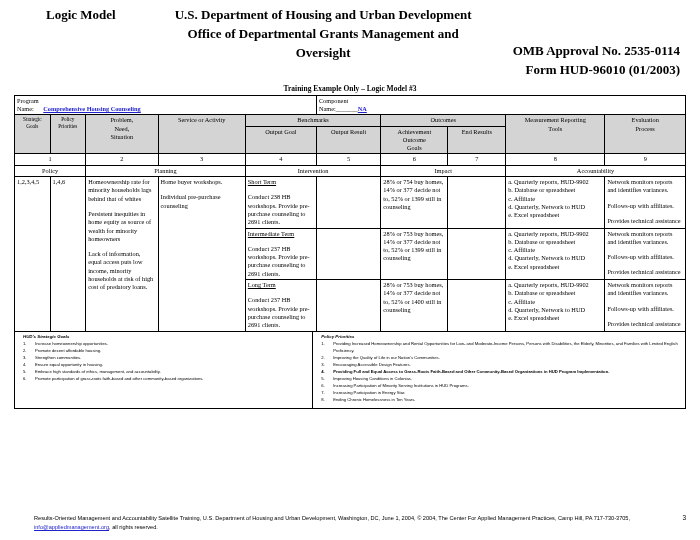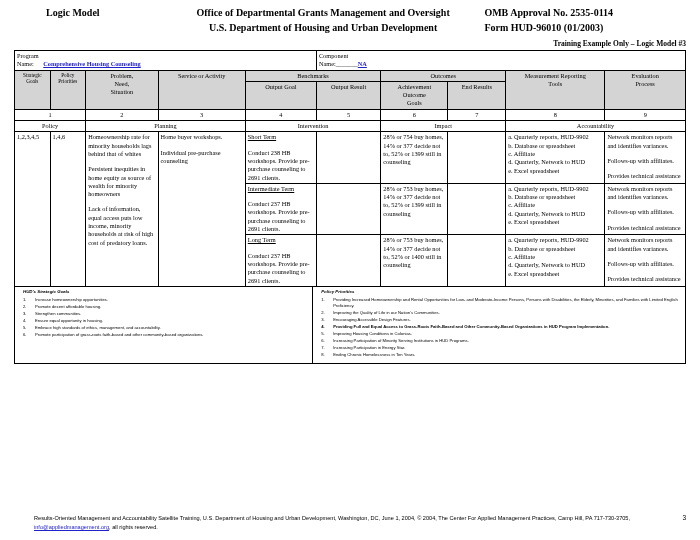--- a/index.html
+++ b/index.html
@@ -12,30 +12,30 @@
   }
   .page {
     width: 700px; height: 540px;
     position: relative;
     padding: 6px 14px 0 14px;
   }
   
   .topbar {
     display: flex;
     align-items: flex-start;
-    font-size: 10px;
+    font-size: 13px;
     font-weight: bold;
     line-height: 1.45;
     margin-bottom: 2px;
   }
   .topbar .left  { width: 22%; padding-left: 32px; }
   .topbar .mid   { width: 48%; text-align: center; }
-  .topbar .right { width: 30%; text-align: left; padding-right: 6px;}
+  .topbar .right { width: 30%; text-align: right; padding-right: 6px; margin-top: 36px;}
   .training-line {
-    text-align: right;
+    text-align: center;
     font-size: 7.5px;
     font-weight: bold;
     margin: 4px 0 2px 0;
   }
   
   table.lm {
     width: 100%;
     border-collapse: collapse;
     table-layout: fixed;
   }
@@ -138,22 +138,22 @@
   .maillink { color: #2222cc; text-decoration: underline; }
 </style>
 </head>
 <body>
 
 <div class="page">
 
   <div class="topbar">
     <div class="left">Logic Model</div>
     <div class="mid">
+      <div>U.S. Department of Housing and Urban Development</div>
       <div>Office of Departmental Grants Management and Oversight</div>
-      <div>U.S. Department of Housing and Urban Development</div>
     </div>
     <div class="right">
       <div>OMB Approval No. 2535-0114</div>
       <div>Form HUD-96010 (01/2003)</div>
     </div>
   </div>
 
   <div class="training-line">Training Example Only – Logic Model #3</div>
 
   <table class="lm">

